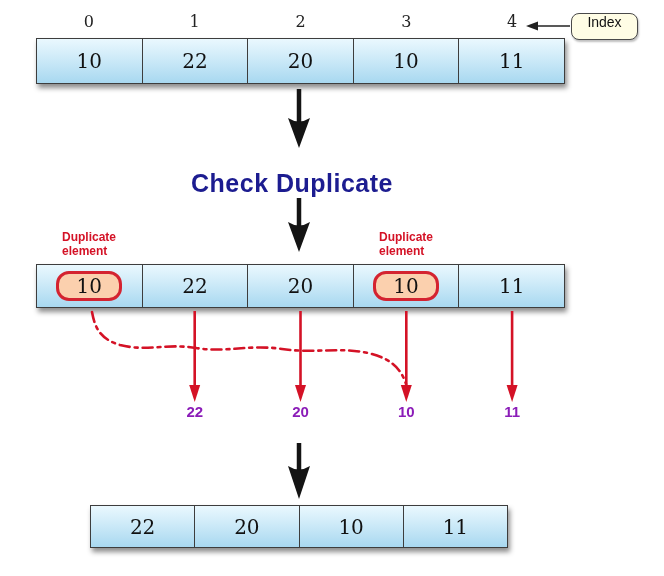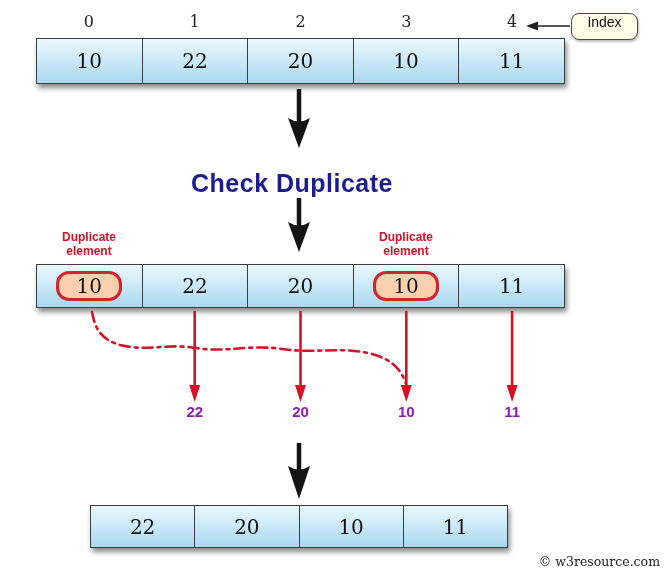--- a/index.html
+++ b/index.html
@@ -48,21 +48,21 @@
   }
   
   #check-duplicate-title{
     position:absolute;left:292px;top:161px;transform:translateX(-50%);
     font-size:25px;font-weight:bold;color:var(--navy);white-space:nowrap;
     letter-spacing:0.5px;
     margin-top:8px;
   }
   .dup-label{
     position:absolute;top:231px;transform:translateX(-50%);
-    text-align:center;font-size:12px;font-weight:bold;color:var(--red);
+    text-align:left;font-size:12px;font-weight:bold;color:var(--red);
     line-height:13.5px;
   }
   #dup-label-left{left:89px;}
   #dup-label-right{left:406px;}
   
   #mapped-values{
     position:absolute;left:142px;top:403px;width:423px;height:18px;display:flex;
   }
   #mapped-values span{
     flex:1;text-align:center;font-size:15px;font-weight:bold;color:var(--purple);
@@ -183,14 +183,13 @@
           <line x1="512.0999999999999" y1="311" x2="512.0999999999999" y2="387"></line>
           <polygon points="506.5999999999999,385 517.5999999999999,385 512.0999999999999,402"></polygon>
         </g>
       </g>
 
     <path id="dashed-curve" d="M 92,312 C 95,328 100,339 120,345 C 148,352 166,343 196,348
              C 228,353 248,344 282,349 C 316,354 342,346 372,354
              C 390,359 401,368 406,384"></path>
   </svg>
 
-  <div id="copyright-text">© w3resource.com</div>
 </div>
 
 </body></html>

